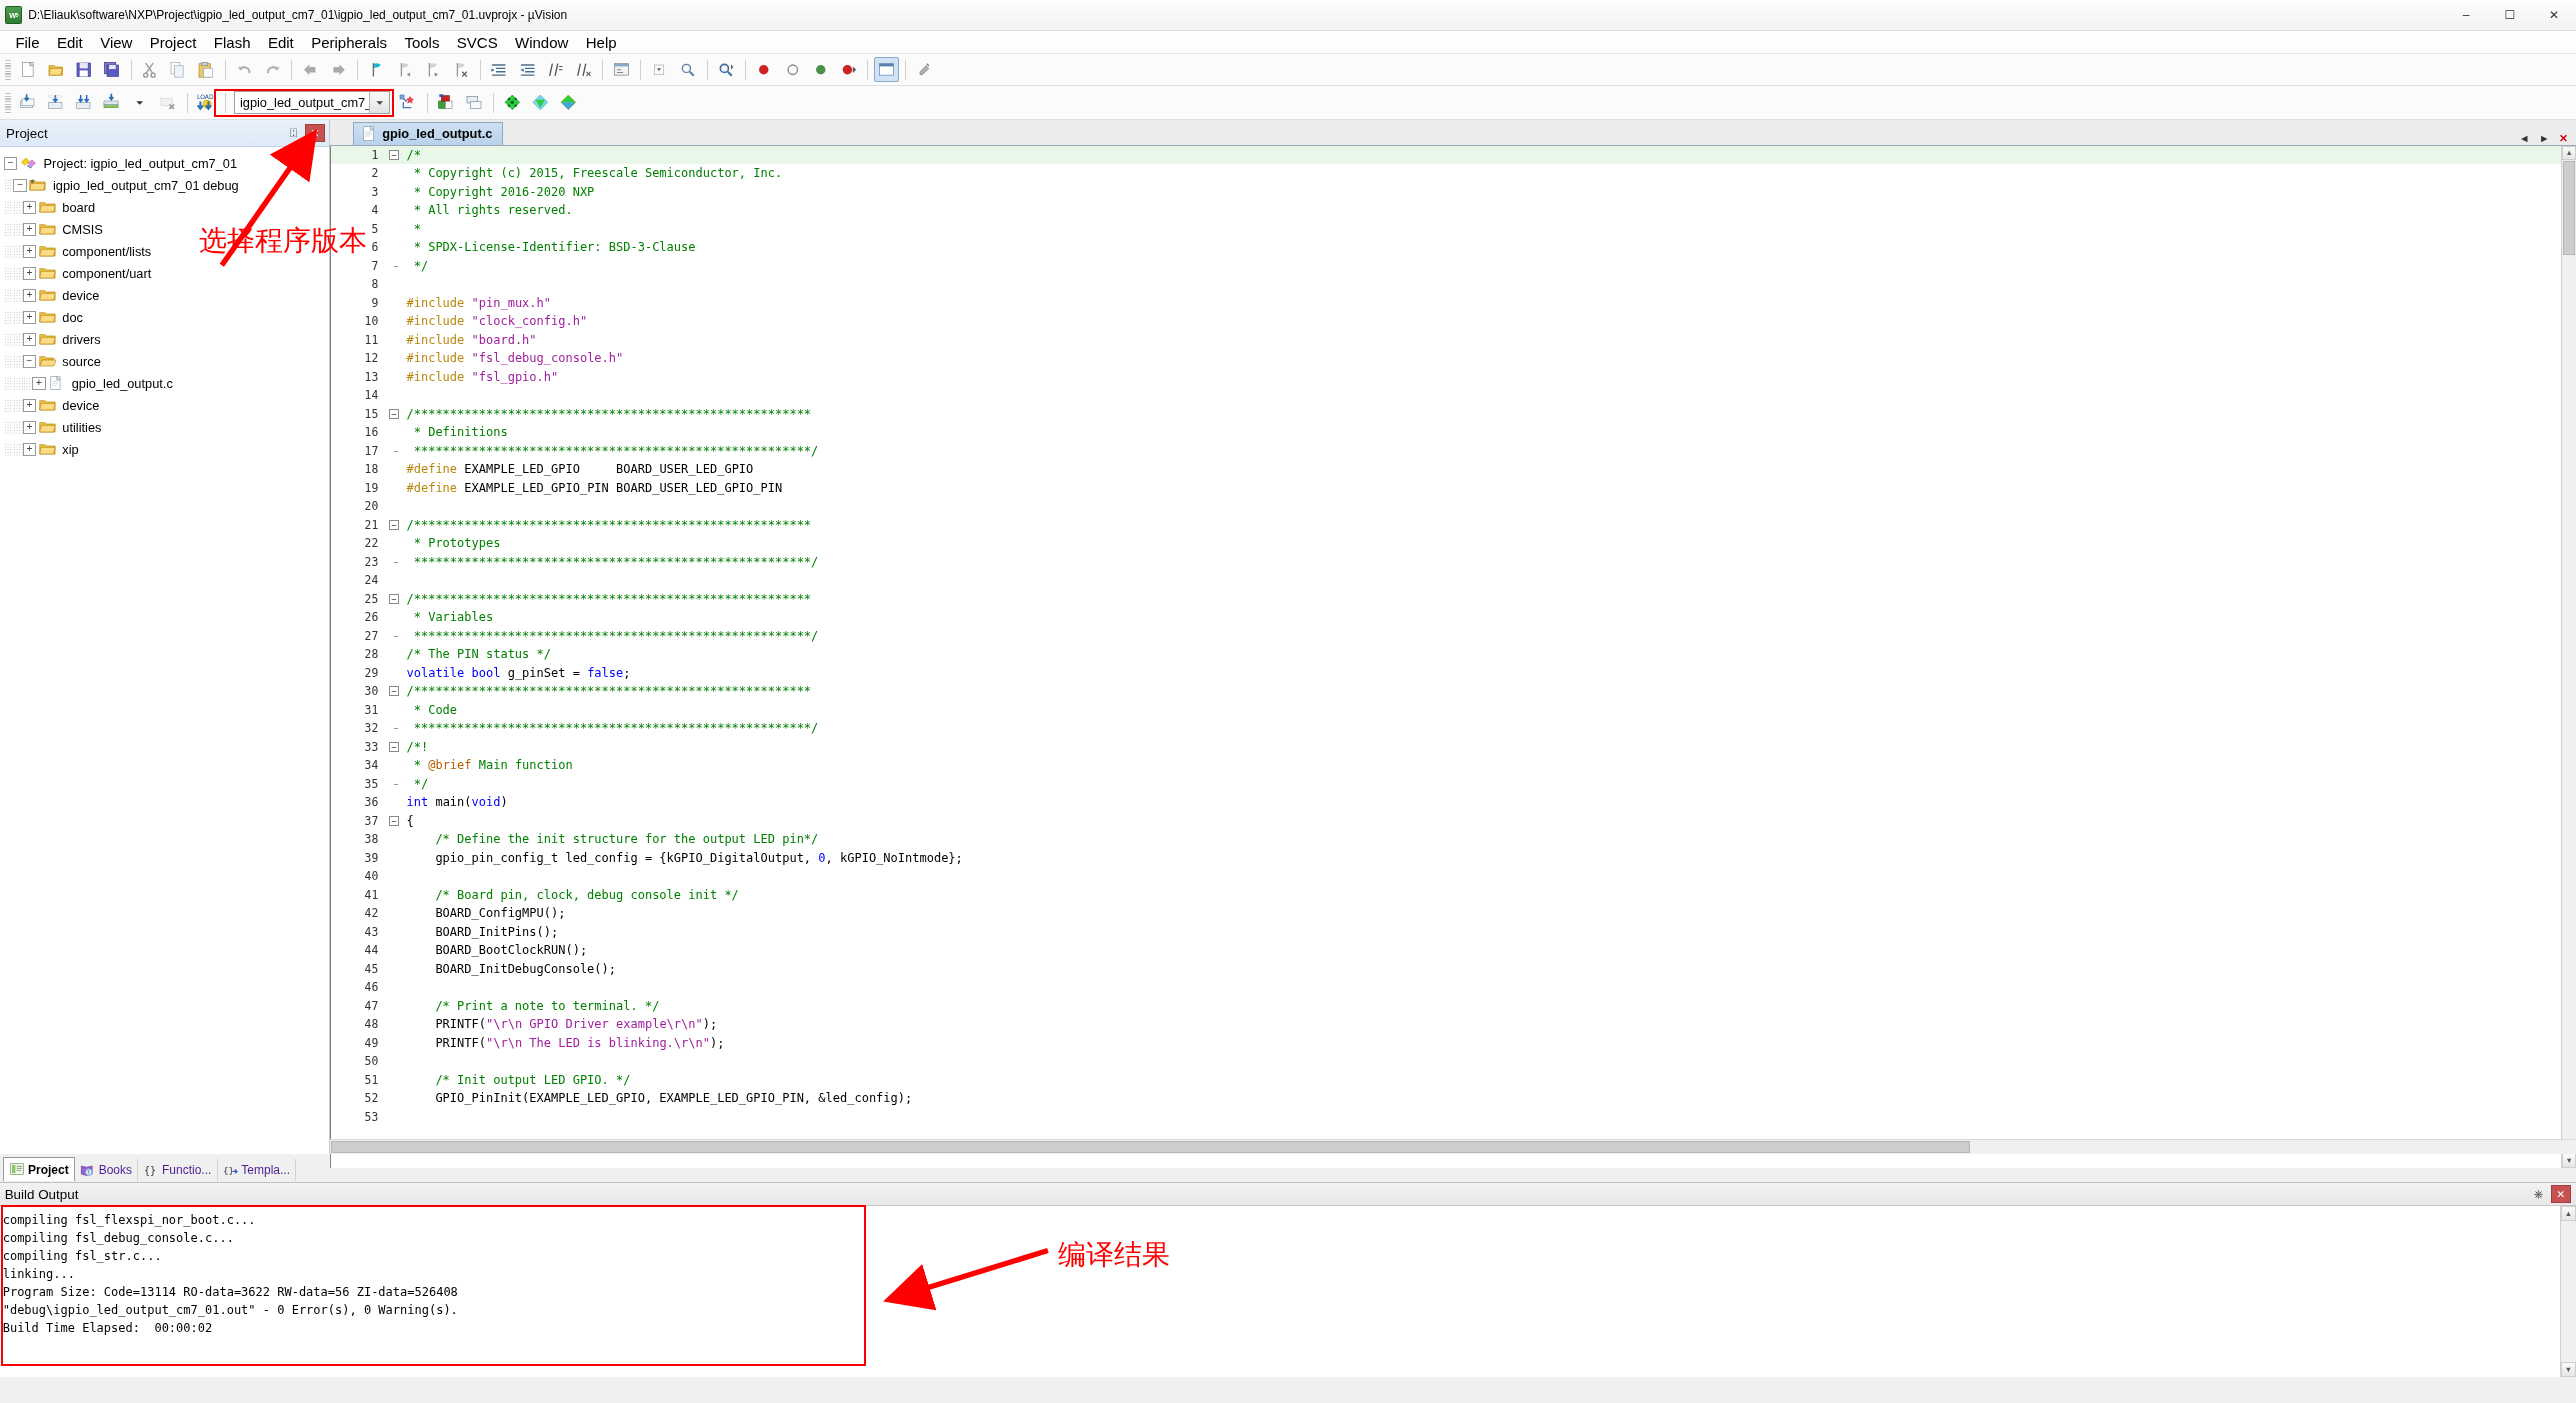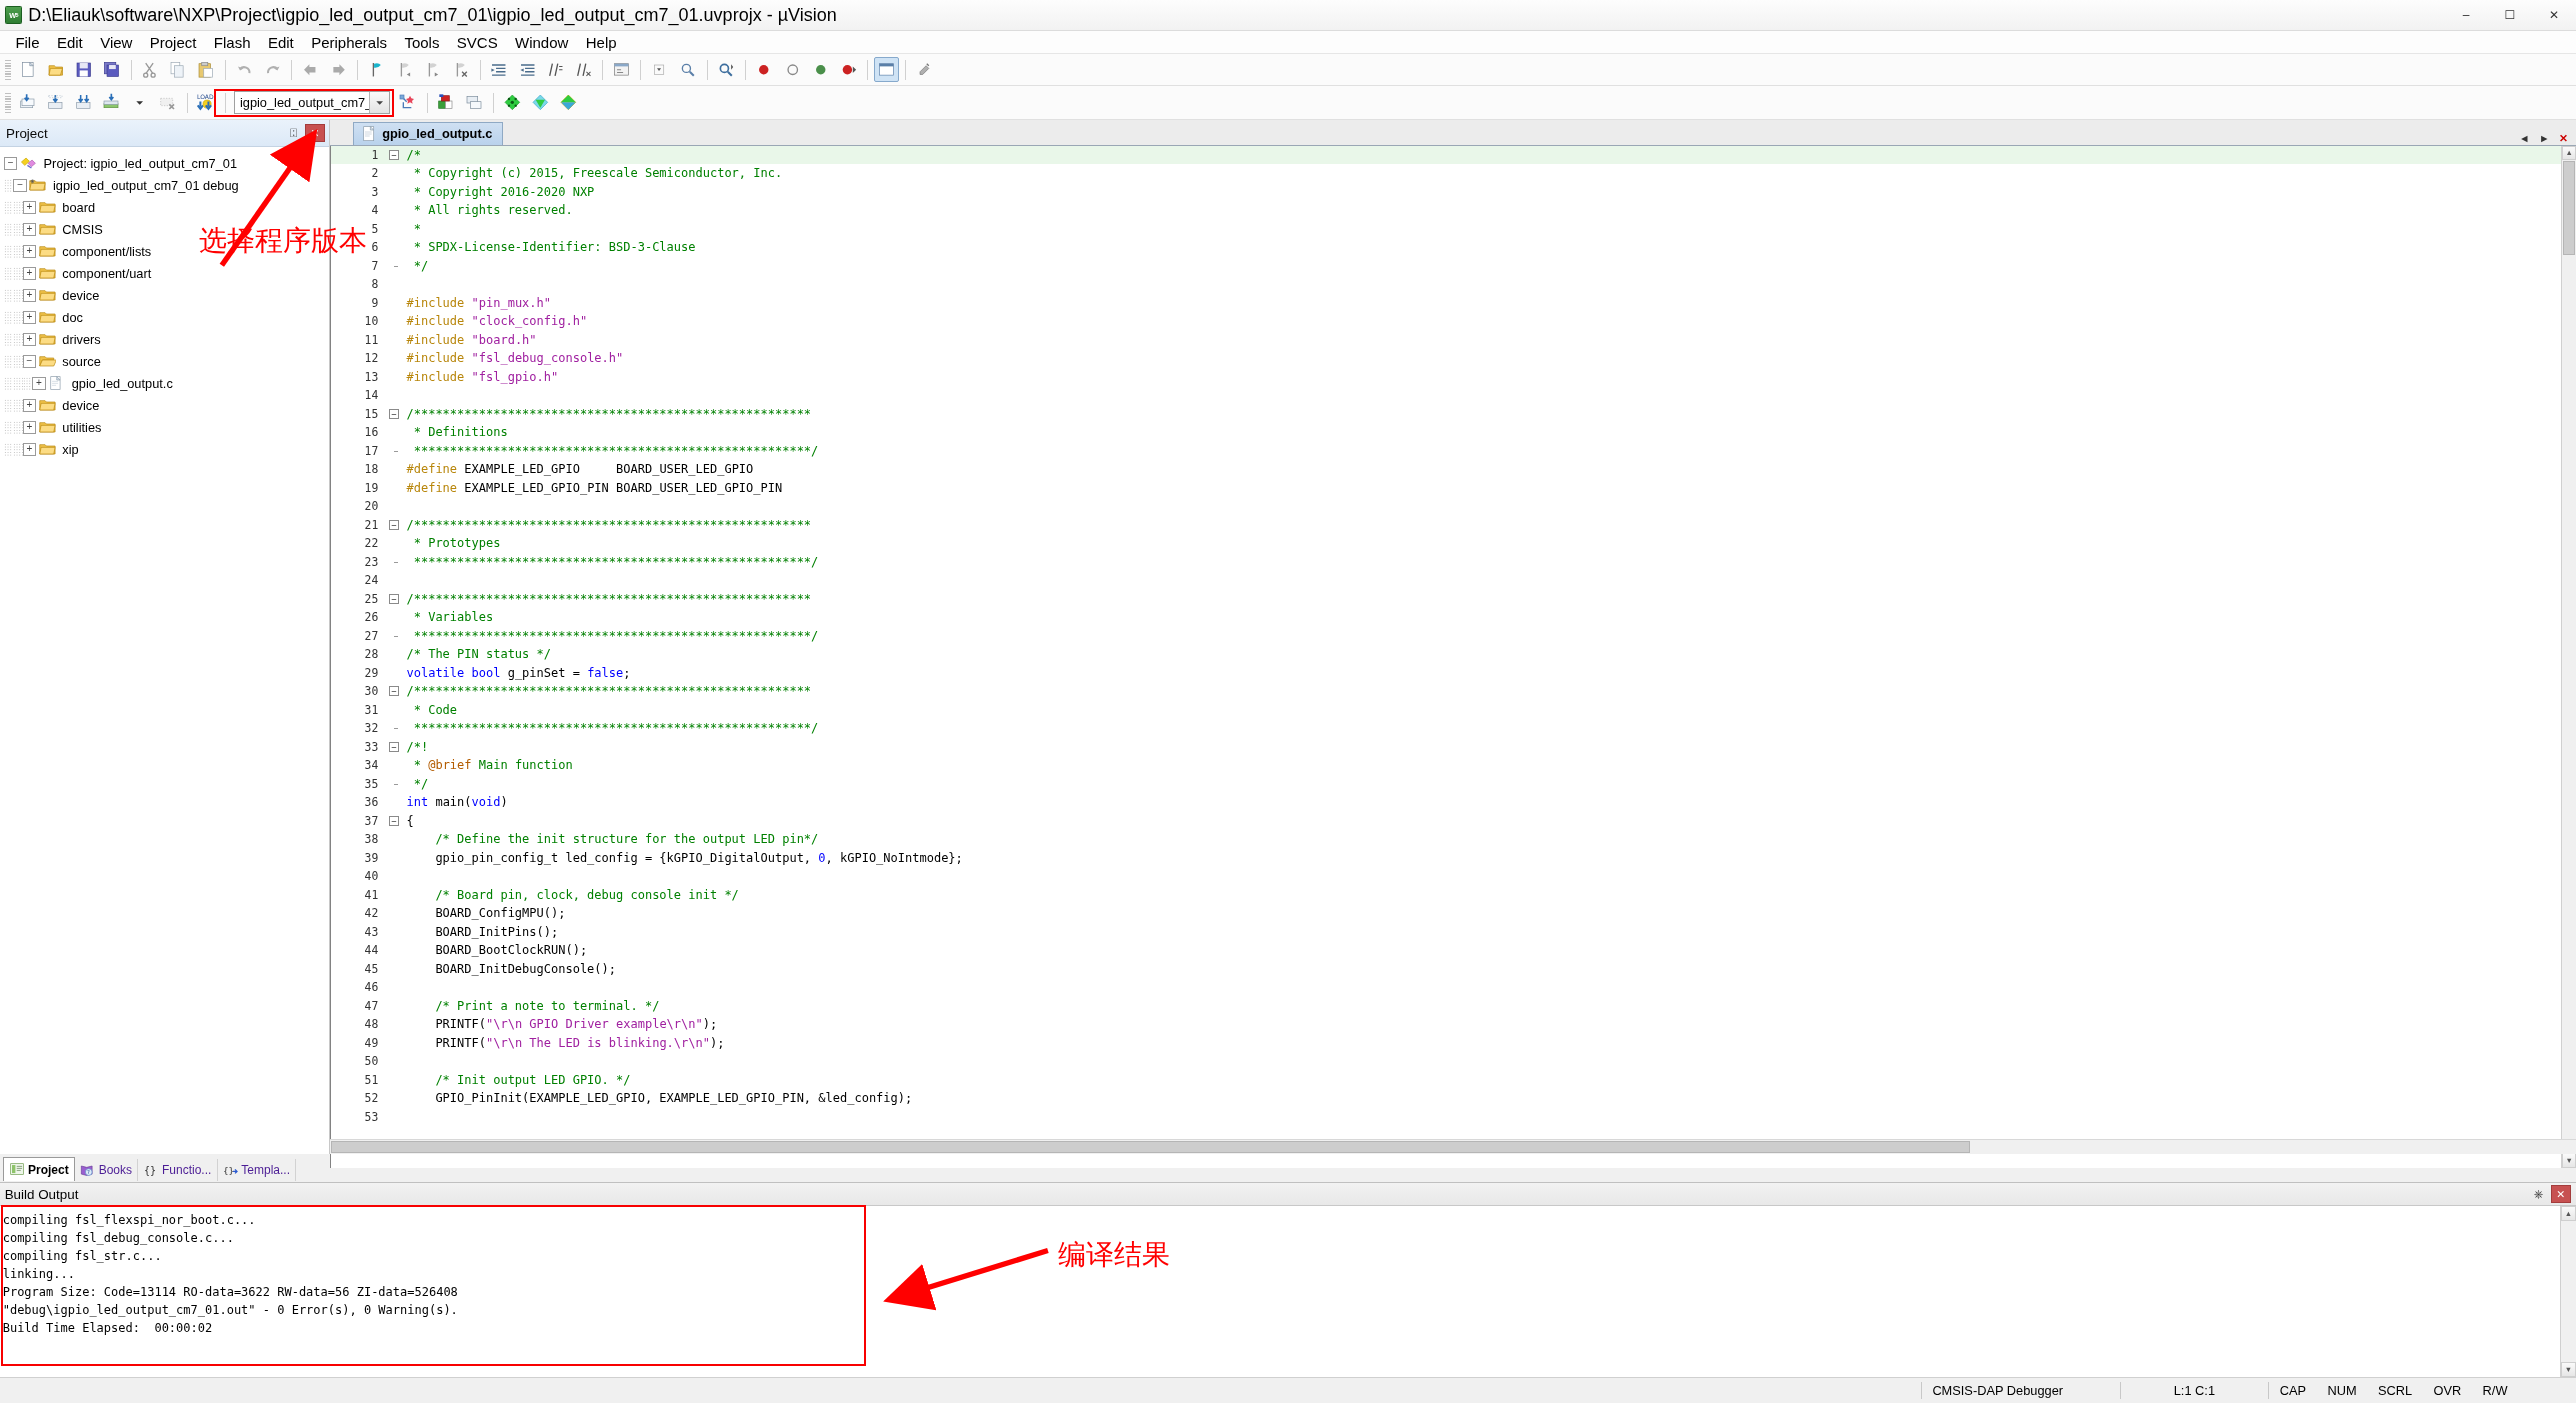--- a/index.html
+++ b/index.html
@@ -8,21 +8,21 @@
   #app { position:relative; width:2576px; height:1403px; background:#f0f0f0; }
 
   
   .titlebar { position:absolute; left:0; top:0; width:2576px; height:31px;
     background:linear-gradient(#fdfdfd,#f2f2f2); border-bottom:0.7px solid #dcdcdc;
     display:flex; align-items:center; }
   .app-icon { width:17.5px; height:17.5px; margin-left:4.7px; margin-right:6px;
     background:linear-gradient(#4e9e4e,#2e7d32); border:0.7px solid #1b5e20; border-radius:1.3px;
     color:#fff; font-size:7.4px; font-weight:bold; display:flex; align-items:center;
     justify-content:center; letter-spacing:-0.7px; font-family:"Liberation Sans",sans-serif;}
-  .title-text { font-size:18px; color:#000; font-family:"Liberation Sans",sans-serif; }
+  .title-text { font-size:12px; color:#000; font-family:"Liberation Sans",sans-serif; }
   .win-btns { margin-left:auto; display:flex; height:31px; }
   .win-btn { width:44px; height:31px; display:flex; align-items:center; justify-content:center;
     font-size:12px; color:#333; }
 
   
   .menubar { position:absolute; left:0; top:31px; width:2576px; height:23px;
     background:#fdfdfd; display:flex; align-items:center; padding-left:6.7px;
     border-bottom:0.7px solid #e6e6e6; }
   .menu-item { font-size:15px; color:#000; padding:2px 8.7px; cursor:default; }
 
@@ -747,28 +747,15 @@
         <path d="M0,0 L9,4.5 L0,9 z" fill="#ff0000"></path>
       </marker>
     </defs>
     <line x1="330" y1="395" x2="463" y2="205" stroke="#ff0000" stroke-width="8" marker-end="url(#ah)"></line>
     <line x1="1560" y1="1862" x2="1330" y2="1933" stroke="#ff0000" stroke-width="8" marker-end="url(#ah)"></line>
   </svg>
 
   <div class="anno-text" id="anno0" style="left:199px; top:222px;">选择程序版本</div>
   <div class="anno-text" id="anno1" style="left:1058px; top:1236px;">编译结果</div>
 
-  <div class="statusbar">
-    <div class="st-cell" style="width:1921px"></div>
-    <div class="st-div"></div>
-    <div class="st-cell" style="width:198px">CMSIS-DAP Debugger</div>
-    <div class="st-div"></div>
-    <div class="st-cell" style="width:148px; justify-content:center">L:1 C:1</div>
-    <div class="st-div"></div>
-    <div class="st-cell">CAP</div>
-    <div class="st-cell">NUM</div>
-    <div class="st-cell">SCRL</div>
-    <div class="st-cell">OVR</div>
-    <div class="st-cell">R/W</div>
-  </div>
 
 </div>
 
 
 </body></html>

